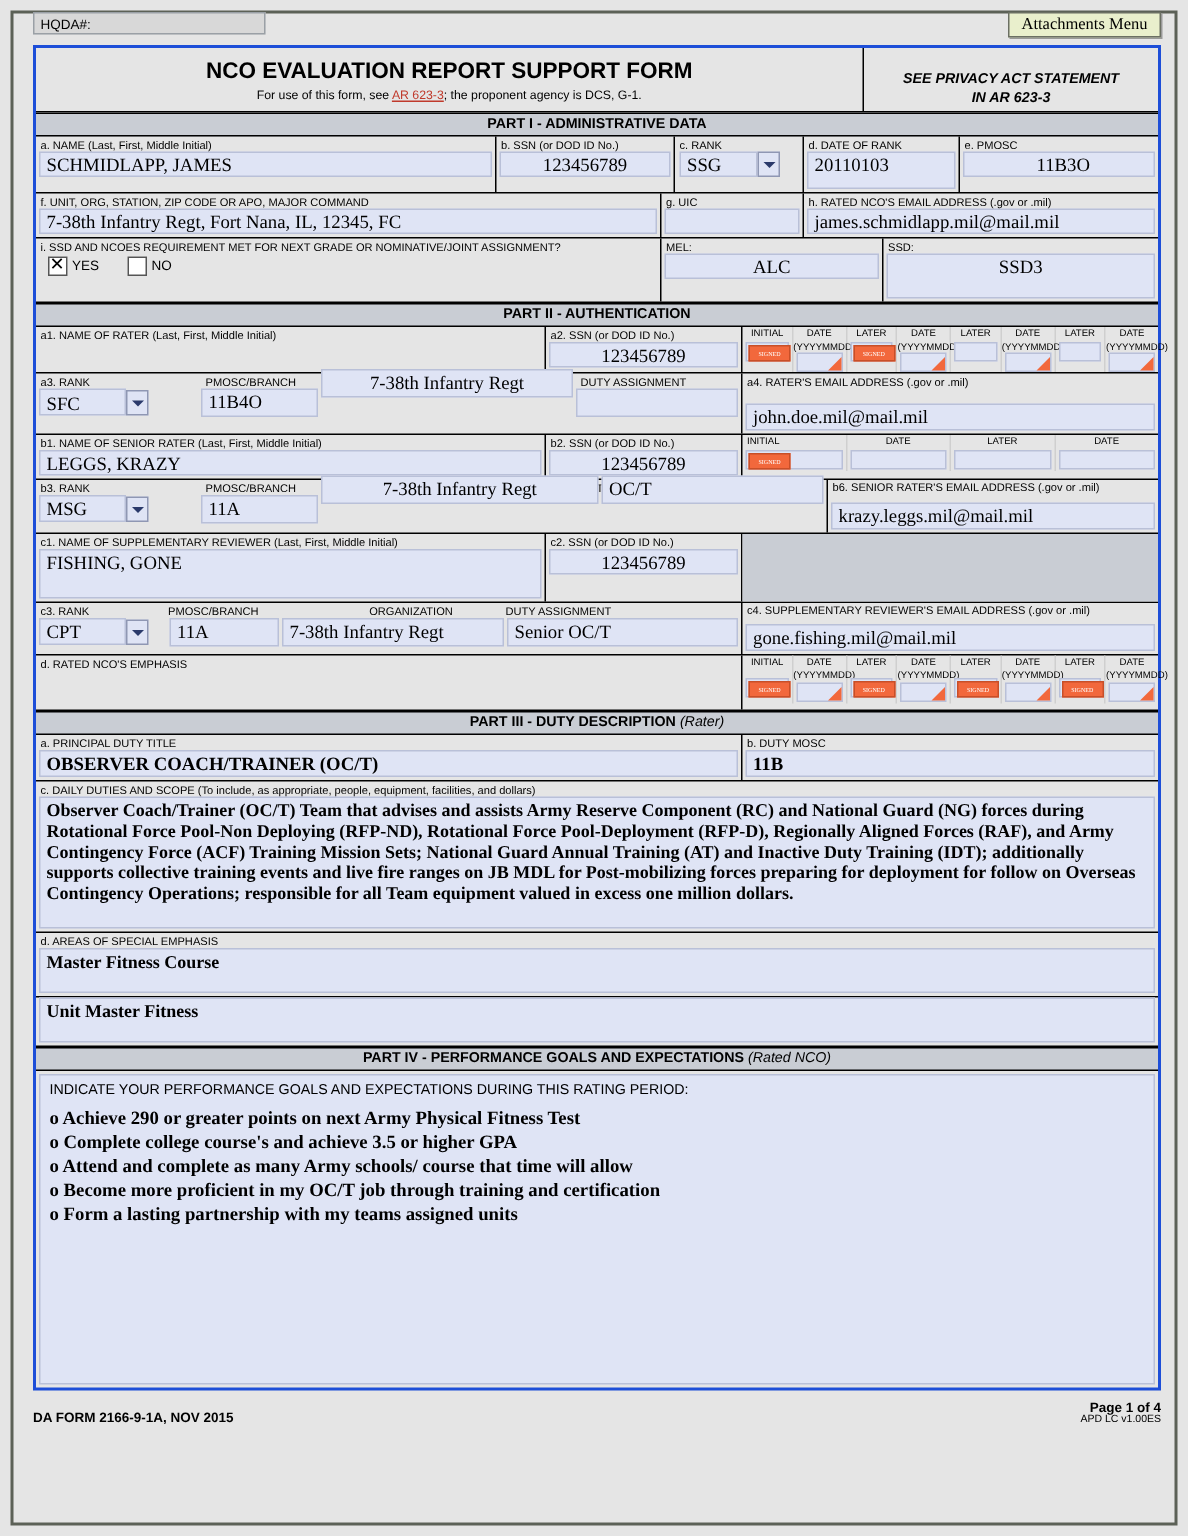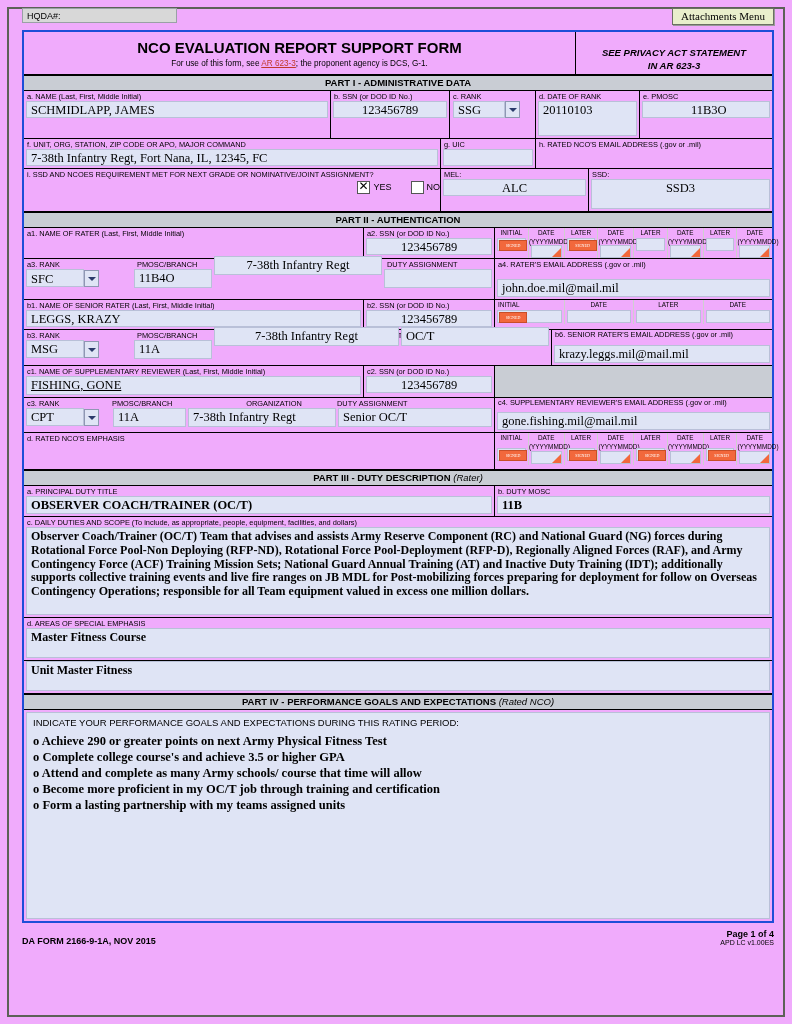--- a/index.html
+++ b/index.html
@@ -11,21 +11,21 @@
     width: 792px;
     height: 1024px;
     font-family: "Liberation Serif", serif;
     font-size: 11px;
     color: #000;
   }
   .page {
     position: relative;
     width: 792px;
     height: 1024px;
-    background: #f0abfc;
+    background: #e5e5e5;
     box-sizing: border-box;
     padding: 8px 18px 6px 22px;
   }
   .page-border {
     position: absolute;
     left: 7px; top: 7px; right: 7px; bottom: 7px;
     border: 2px solid #5c6157;
     pointer-events: none;
   }
   .inner {
@@ -270,46 +270,47 @@
         </div>
         <div class="cell" style="width:86px;">
           <div class="lbl">c. RANK</div>
           <div style="display:flex;align-items:center;padding:0 3px 2px 3px;">
             <div class="field" style="width:52px;height:17px;">SSG</div>
             <span class="ddown"></span>
           </div>
         </div>
         <div class="cell" style="width:104px;">
           <div class="lbl">d. DATE OF RANK</div>
-          <div class="field" style="margin:0 2px 2px 2px;height:35px;">20110103</div>
+          <div class="field" style="margin:0 2px 2px 2px;height:25px;">20110103</div>
         </div>
         <div class="cell" style="flex:1;">
           <div class="lbl">e. PMOSC</div>
           <div class="field" style="margin:0 2px 0 2px;height:17px;padding-left:48px;">11B3O</div>
         </div>
       </div>
 
       <div class="row brdr-b">
         <div class="cell" style="width:417px;">
           <div class="lbl">f.   UNIT, ORG, STATION, ZIP CODE OR APO, MAJOR COMMAND</div>
           <div class="field" style="margin:0 2px 2px 2px;height:17px;">7-38th Infantry Regt, Fort Nana, IL, 12345, FC</div>
         </div>
         <div class="cell" style="width:95px;">
           <div class="lbl">g.  UIC</div>
           <div class="field" style="margin:0 2px 2px 2px;height:17px;"></div>
         </div>
         <div class="cell" style="flex:1;">
           <div class="lbl">h. RATED NCO'S EMAIL ADDRESS (.gov or .mil)</div>
+          <div class="field" style="margin:0 2px 2px 2px;height:17px;">james.schmidlapp.mil@mail.mil</div>
         </div>
       </div>
 
       <div class="row brdr-b">
         <div class="cell" style="width:417px;">
           <div class="lbl">i.  SSD AND NCOES REQUIREMENT MET FOR NEXT GRADE OR NOMINATIVE/JOINT ASSIGNMENT?</div>
-          <div style="padding:2px 0 2px 8px;font-family:'Liberation Sans',sans-serif;font-size:9px;text-align:right;">
+          <div style="padding:2px 0 2px 8px;font-family:'Liberation Sans',sans-serif;font-size:9px;">
             <span class="chk checked"></span><span>YES</span>
             <span style="display:inline-block;width:14px;"></span>
             <span class="chk"></span><span>NO</span>
           </div>
         </div>
         <div class="cell" style="width:148px;">
           <div class="lbl">MEL:</div>
           <div class="field" style="margin:0 2px 2px 2px;height:17px;text-align:center;">ALC</div>
         </div>
         <div class="cell" style="flex:1;">
@@ -467,21 +468,21 @@
         </div>
         <div class="cell" style="flex:1;">
           <div class="lbl" style="white-space:normal;line-height:8.5px;">b6.  SENIOR RATER'S EMAIL ADDRESS (.gov or .mil)</div>
           <div class="field" style="margin:5px 2px 2px 2px;height:18px;">krazy.leggs.mil@mail.mil</div>
         </div>
       </div>
 
       <div class="row brdr-b">
         <div class="cell" style="width:340px;">
           <div class="lbl">c1.   NAME OF SUPPLEMENTARY REVIEWER (Last, First, Middle Initial)</div>
-          <div class="field" style="margin:0 2px 2px 2px;height:19px;text-decoration:underline;">FISHING, GONE</div>
+          <div class="field" style="margin:0 2px 2px 2px;height:33px;">FISHING, GONE</div>
         </div>
         <div class="cell" style="width:131px;">
           <div class="lbl">c2. SSN (or DOD ID No.)</div>
           <div class="field" style="margin:0 2px 2px 2px;height:17px;text-align:center;">123456789</div>
         </div>
         <div class="cell gray" style="flex:1;"></div>
       </div>
 
       <div class="row brdr-b">
         <div class="cell" style="width:471px;">

